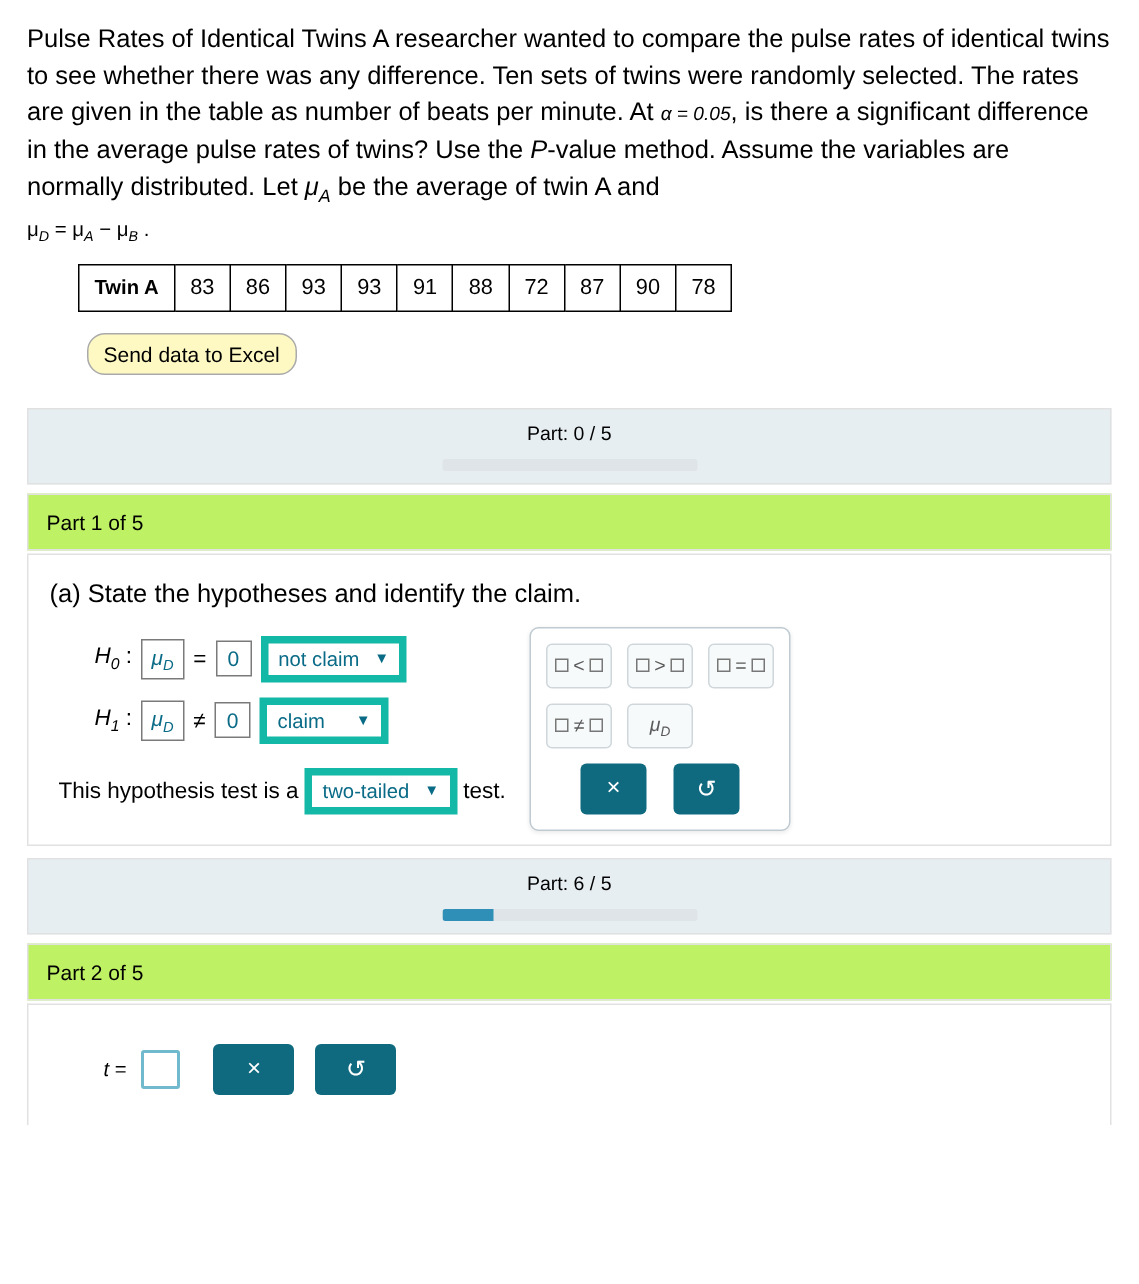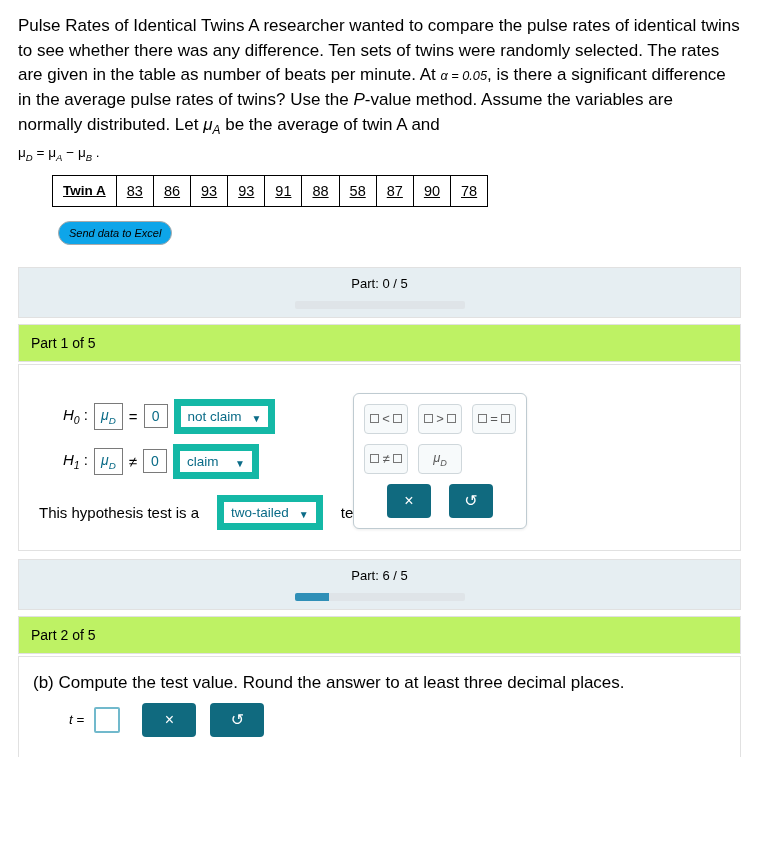--- a/index.html
+++ b/index.html
@@ -12,36 +12,35 @@
     width: 759px;
     background: #fff;
   }
   .problem-text { line-height: 1.45; }
   .bold { font-weight: normal; }
   .mi { font-style: italic; }
   .sub { font-size: 0.7em; vertical-align: sub; font-style: italic; }
   .smallalpha { font-size: 0.75em; font-style: italic; }
   .eqsmall { font-size: 0.8em; padding-top: 6px; padding-bottom: 2px;}
   .data-table-wrap { padding: 10px 10px 0 34px; }
-  table.data-table { border-collapse: collapse; font-size: 14.5px; text-decoration: underline; }
+  table.data-table { border-collapse: collapse; font-size: 14.5px; }
   table.data-table td, table.data-table th {
     border: 1px solid #000;
     padding: 7px 10px;
     text-align: center;
     font-weight: normal;
   }
   table.data-table th { font-weight: bold; font-size: 13.5px;}
   .excel-btn {
     margin: 14px 0 14px 40px;
     border: 1px solid #aaa;
     border-radius: 12px;
-    background: #0ea5e9;
-    font-size: 11px;
+    background: #fef9c3;
+    font-size: 14px;
     padding: 5px 10px;
-    font-style: italic;
   }
   .part-banner {
     background: #e6eef2;
     border: 1px solid #e1e1e1;
     font-size: 13px;
     padding: 8px 12px;
     margin: 8px 0 0 0;
     display: flex;
     align-items: center;
     gap: 10px;
@@ -70,27 +69,27 @@
   }
   .part-body.p2 { border-bottom: none; }
   .hyp-rows { margin-top: 18px; position: relative; }
   .hyp-row { display: flex; align-items: center; gap: 6px; margin: 10px 0 10px 30px; font-size: 15px; }
   .box-input {
     border: 1px solid #7a7a7a; background:#fff;
     min-width: 24px; padding: 3px 6px; text-align: center;
     font-size: 14px; color:#0a6b87;
   }
   .drop {
-    border: 7px solid #14b8a6; background:#fff;
+    border: 5px solid #14b8a6; background:#fff;
     padding: 3px 7px 3px 7px; color:#0a6b87;
-    display:flex; align-items:flex-end; gap:10px;
+    display:flex; align-items:center; gap:10px;
     font-size: 13.5px; min-width: 86px; justify-content:space-between;
   }
   .drop .tri { color:#0a6b87; font-size: 10px; }
-  .sentence { margin: 16px 0 0 6px; font-size: 15px; display:flex; align-items:center; gap:18px; }
+  .sentence { margin: 16px 0 0 6px; font-size: 15px; display:flex; align-items:center; gap:4px; }
   .palette {
     position:absolute; left:320px; top:-6px;
     border:1px solid #bfcbd1; border-radius:6px;
     padding: 10px; background:#fff;
     box-shadow: 0 1px 3px rgba(0,0,0,0.08);
   }
   .pal-row { display:flex; gap:10px; margin-bottom:10px; }
   .pal-btn {
     width: 44px; height: 30px;
     border:1px solid #cfd7db; border-radius:4px;
@@ -127,41 +126,42 @@
   <table class="data-table">
     <tbody>
         <tr>
       <th>Twin A</th>
       <td>83</td>
       <td>86</td>
       <td>93</td>
       <td>93</td>
       <td>91</td>
       <td>88</td>
-      <td>58</td>
+      <td>72</td>
       <td>87</td>
       <td>90</td>
       <td>78</td>
     </tr>
   </tbody>
     </table>
 </div>
 
 <button class="excel-btn">Send data to Excel</button>
 
 <div class="part-banner">
   <span>Part: 0 / 5</span>
   <div class="progress">
       <div class="progress-fill" style="width:0%"></div>
     </div>
 </div>
 
 <div class="part-sub">Part 1 of 5</div>
 
 <div class="part-body">
+  <div>(a) State the hypotheses and identify the claim.</div>
 
   <div class="hyp-rows">
     <div class="hyp-row">
       <span><span class="mi">H</span><span class="sub">0</span><span> : </span></span>
       <span class="box-input"><span class="mi">μ</span><span class="sub">D</span></span>
       <span>=</span>
       <span class="box-input">0</span>
       <div class="drop">
         <span>not claim</span>
           <span class="tri">▼</span>
@@ -239,21 +239,20 @@
 <div class="part-banner">
   <span>Part: 6 / 5</span>
   <div class="progress">
       <div class="progress-fill" style="width:20%"></div>
     </div>
 </div>
 
 <div class="part-sub">Part 2 of 5</div>
 
 <div class="part-body p2">
-  <div>(b) Compute the test value. Round the answer to at least three decimal places.</div>
   <div class="t-row">
     <span style="font-size:13.5px;"><span class="mi">t</span> =</span>
     <div class="t-box"></div>
     <div class="act-inline">
       <button class="act-btn">
           <span>×</span>
         </button>
       <button class="act-btn">
           <span>↺</span>
         </button>

